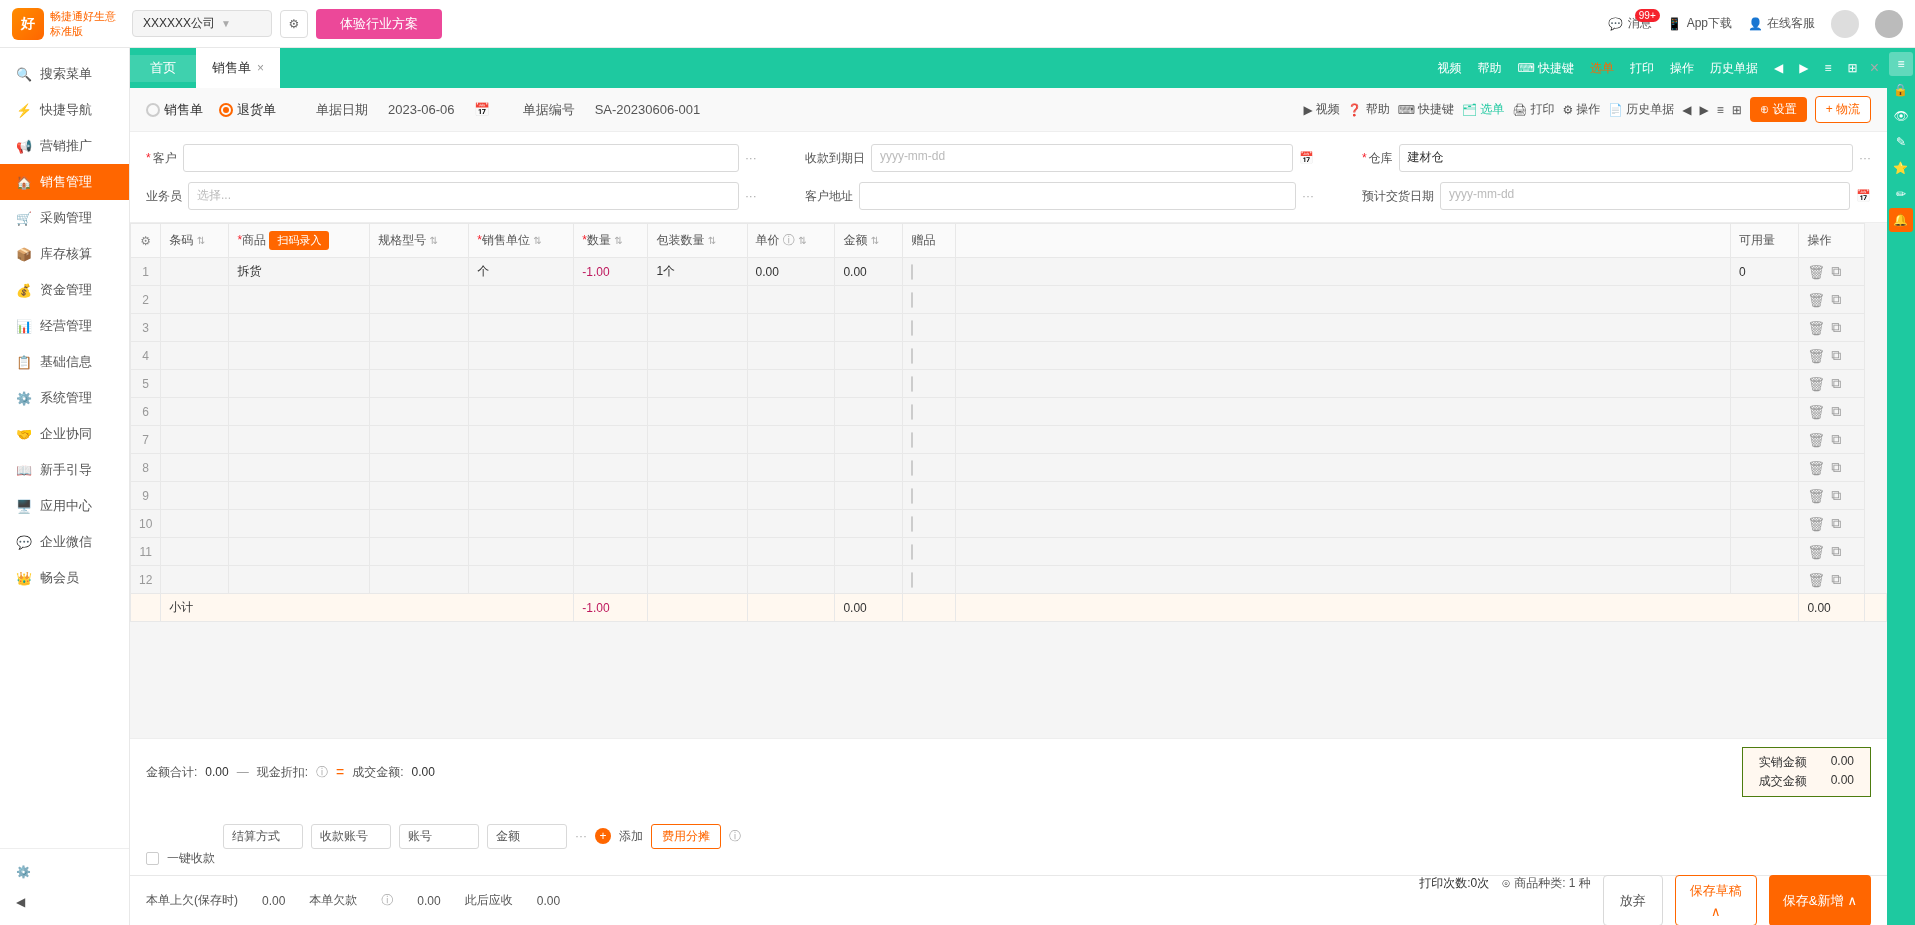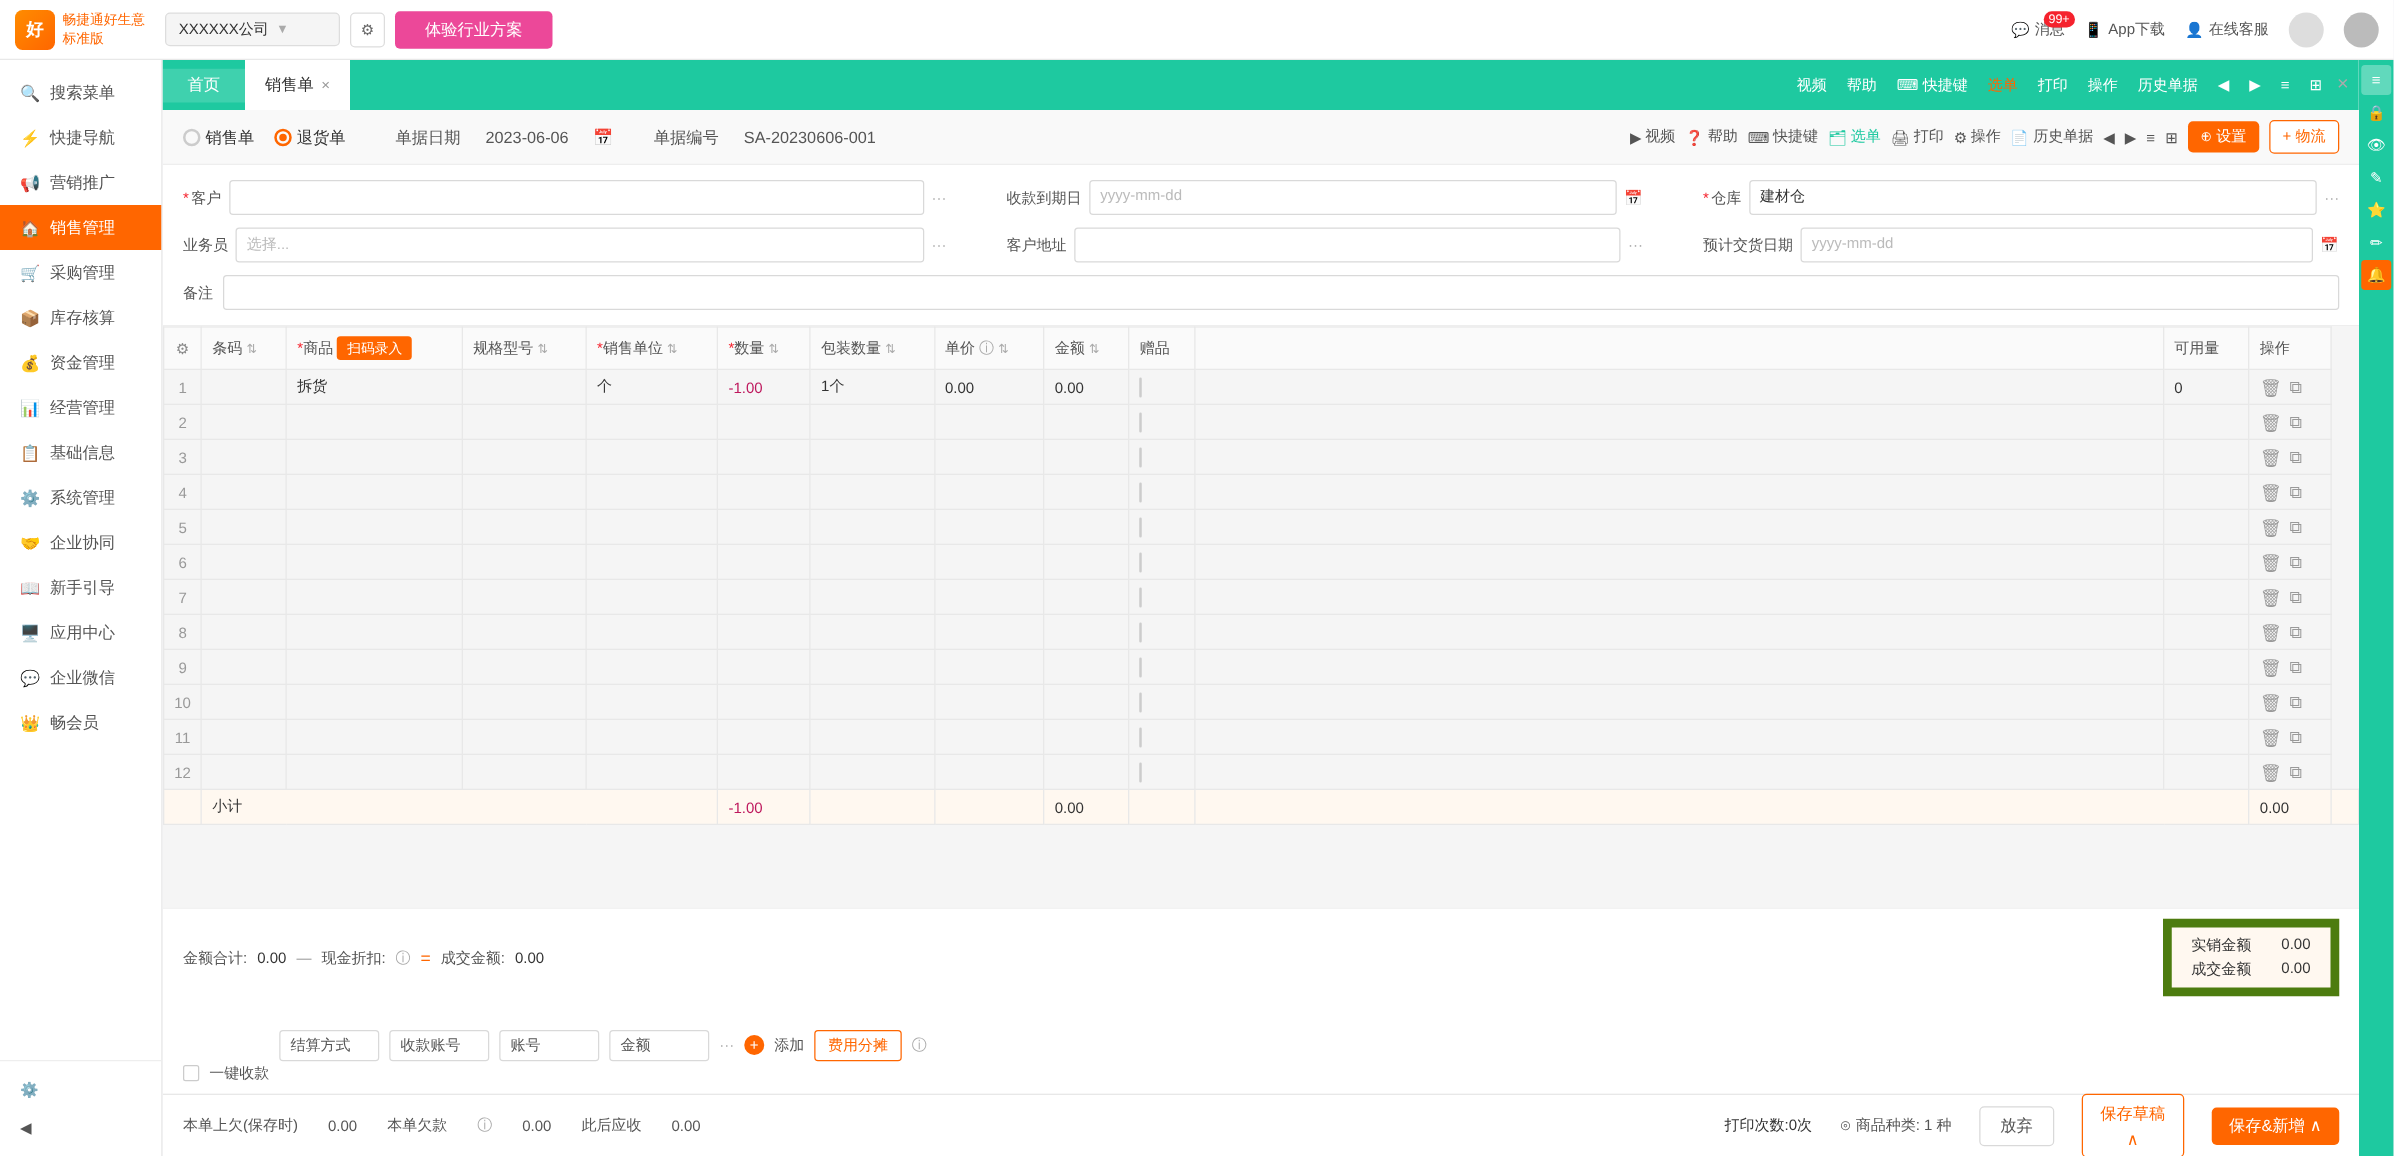--- a/index.html
+++ b/index.html
@@ -87,21 +87,21 @@
     .equal-sign { color: #ff6600; font-size: 14px; }
     .bottom-row2 { display: flex; align-items: center; gap: 8px; }
     .checkbox-item { display: flex; align-items: center; gap: 8px; font-size: 12px; color: #555; margin-top: 45px; }
     .checkbox { width: 13px; height: 13px; border: 1px solid #ccc; border-radius: 2px; display: inline-block; }
     .select-input { border: 1px solid #d9d9d9; border-radius: 3px; padding: 3px 8px; font-size: 12px; min-width: 80px; color: #555; }
     .expense-btn { background: white; border: 1px solid #ff6600; color: #ff6600; border-radius: 3px; padding: 3px 10px; font-size: 12px; cursor: pointer; }
 
     
     .footer-bar { height: 50px; background: white; border-top: 1px solid #e8e8e8; display: flex; align-items: center; padding: 0 16px; flex-shrink: 0; }
     .footer-info { display: flex; align-items: center; gap: 24px; font-size: 12px; color: #555; }
-    .footer-right { margin-left: auto; display: flex; align-items: center; gap: 22px; }
+    .footer-right { margin-left: auto; display: flex; gap: 12px; }
     .abandon-btn { border: 1px solid #d9d9d9; background: white; color: #555; border-radius: 4px; padding: 6px 16px; font-size: 13px; cursor: pointer; }
     .save-draft-btn { border: 1px solid #ff6600; background: white; color: #ff6600; border-radius: 4px; padding: 6px 14px; font-size: 13px; cursor: pointer; display: flex; align-items: center; gap: 4px; flex-direction: column; }
     .save-new-btn { background: #ff6600; color: white; border: none; border-radius: 4px; padding: 6px 14px; font-size: 13px; cursor: pointer; display: flex; align-items: center; gap: 4px; }
 
     
     .right-panel { width: 28px; background: #1ec9a0; display: flex; flex-direction: column; align-items: center; padding: 4px 0; gap: 2px; flex-shrink: 0; }
     .right-panel-btn { width: 24px; height: 24px; display: flex; align-items: center; justify-content: center; color: white; cursor: pointer; font-size: 12px; border-radius: 3px; }
     .right-panel-btn.active { background: rgba(255,255,255,0.3); }
     .right-panel-btn.orange { background: #ff6600; }
 
@@ -339,24 +339,20 @@
               <span class="form-input-icon">···</span>
             </div>
             <div style="width:32px;"></div>
             <div class="form-field" style="flex:1;">
               <span class="form-label">预计交货日期</span>
               <div class="form-input placeholder" style="flex:1; color:#bbb;">yyyy-mm-dd</div>
               <span class="form-input-icon">📅</span>
             </div>
           </div>
 
-          <div class="form-row">
-            <span class="form-label">备注</span>
-            <div class="form-input" style="flex:1;"></div>
-          </div>
         </div>
 
         <div class="table-container">
           <table>
             <thead>
               <tr>
                 <th class="col-settings">
                   <span>⚙</span>
                 </th>
                 <th>
@@ -659,21 +655,21 @@
           <div class="bottom-row1">
             <span class="amount-label">金额合计:</span>
             <span class="amount-value">0.00</span>
             <span class="dash-line">—</span>
             <span class="amount-label">现金折扣:</span>
             <span class="info-question">ⓘ</span>
             <span class="equal-sign">=</span>
             <span class="amount-label">成交金额:</span>
             <span class="amount-value">0.00</span>
 
-            <div style="margin-left:auto; background:#fff8f0; border:7px solid #4d7c0f; padding:6px 16px; font-size:12px;">
+            <div style="margin-left:auto; background:#fff8f0; border:1px solid #4d7c0f; padding:6px 16px; font-size:12px;">
               <div style="display:flex; justify-content:space-between; gap:24px; margin-bottom:2px;">
                 <span>实销金额</span>
                 <span>0.00</span>
               </div>
               <div style="display:flex; justify-content:space-between; gap:24px;">
                 <span>成交金额</span>
                 <span>0.00</span>
               </div>
             </div>
           </div>

